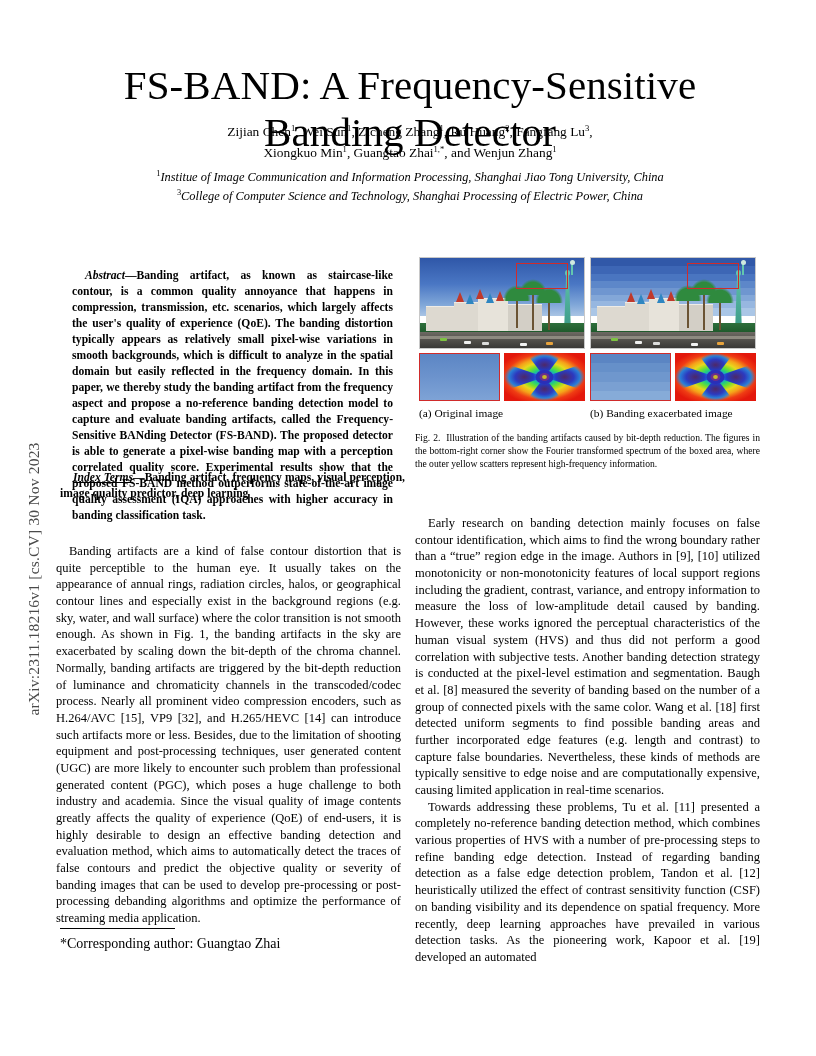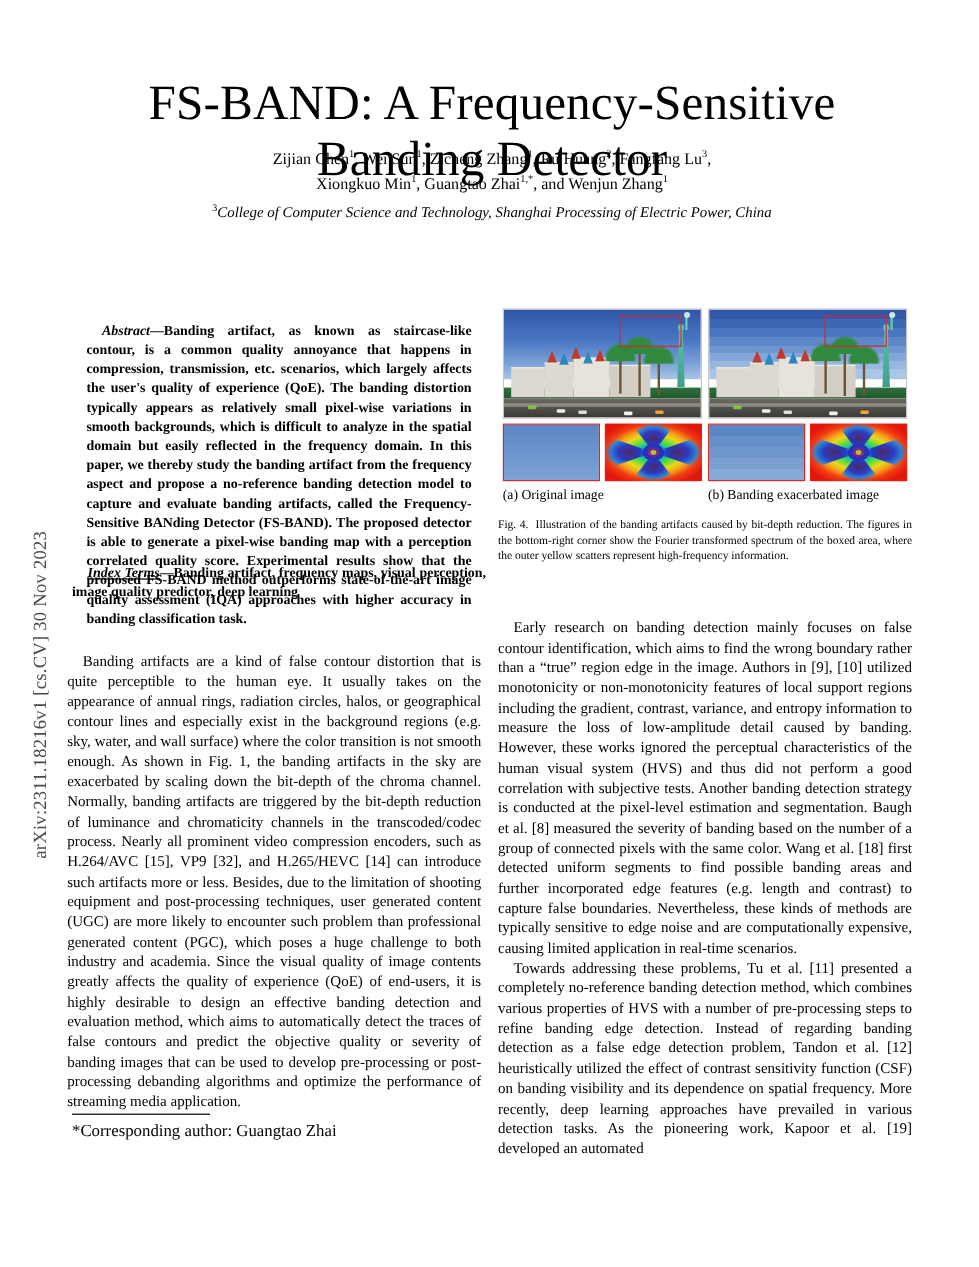--- a/index.html
+++ b/index.html
@@ -347,20 +347,21 @@
       <span>Ru Huang</span><sup>2</sup>,
       <span>Fangfang Lu</span><sup>3</sup>,
     </div>
     <div>
       <span>Xiongkuo Min</span><sup>1</sup>,
       <span>Guangtao Zhai</span><sup>1,*</sup><span>, and </span><span>Wenjun Zhang</span><sup>1</sup>
     </div>
   </div>
 
   <div class="affils">
+    <span class="ln"><sup>1</sup><span>Institue of Image Communication and Information Processing, Shanghai Jiao Tong University, China</span></span>
     <span class="ln"><sup>3</sup><span>College of Computer Science and Technology, Shanghai Processing of Electric Power, China</span></span>
   </div>
 
   <div class="abstract">
     <p><span class="lead">Abstract</span><span>—</span><span>Banding artifact, as known as staircase-like contour, is a common quality annoyance that happens in compression, transmission, etc. scenarios, which largely affects the user's quality of experience (QoE). The banding distortion typically appears as relatively small pixel-wise variations in smooth backgrounds, which is difficult to analyze in the spatial domain but easily reflected in the frequency domain. In this paper, we thereby study the banding artifact from the frequency aspect and propose a no-reference banding detection model to capture and evaluate banding artifacts, called the Frequency-Sensitive BANding Detector (FS-BAND). The proposed detector is able to generate a pixel-wise banding map with a perception correlated quality score. Experimental results show that the proposed FS-BAND method outperforms state-of-the-art image quality assessment (IQA) approaches with higher accuracy in banding classification task.</span></p>
   </div>
 
   <div class="idxterms">
     <span class="lead">Index Terms</span><span>—</span><span>Banding artifact, frequency maps, visual perception, image quality predictor, deep learning</span>
   </div>
@@ -522,21 +523,21 @@
       </div>
     </div>
 
     <div class="subcaps">
       <div class="subcap">(a) Original image</div>
       <div class="subcap">(b) Banding exacerbated image</div>
     </div>
   </div>
 
   <div class="fig-caption">
-    <span class="fignum">Fig. 4.</span><span>Illustration of the banding artifacts caused by bit-depth reduction. The figures in the bottom-right corner show the Fourier transformed spectrum of the boxed area, where the outer yellow scatters represent high-frequency information.</span>
+    <span class="fignum">Fig. 2.</span><span>Illustration of the banding artifacts caused by bit-depth reduction. The figures in the bottom-right corner show the Fourier transformed spectrum of the boxed area, where the outer yellow scatters represent high-frequency information.</span>
   </div>
 
   <div id="right-body" class="col col-right body-text">
     <p>Early research on banding detection mainly focuses on false contour identification, which aims to find the wrong boundary rather than a “true” region edge in the image. Authors in [9], [10] utilized monotonicity or non-monotonicity features of local support regions including the gradient, contrast, variance, and entropy information to measure the loss of low-amplitude detail caused by banding. However, these works ignored the perceptual characteristics of the human visual system (HVS) and thus did not perform a good correlation with subjective tests. Another banding detection strategy is conducted at the pixel-level estimation and segmentation. Baugh et al. [8] measured the severity of banding based on the number of a group of connected pixels with the same color. Wang et al. [18] first detected uniform segments to find possible banding areas and further incorporated edge features (e.g. length and contrast) to capture false boundaries. Nevertheless, these kinds of methods are typically sensitive to edge noise and are computationally expensive, causing limited application in real-time scenarios.</p>
     <p>Towards addressing these problems, Tu et al. [11] presented a completely no-reference banding detection method, which combines various properties of HVS with a number of pre-processing steps to refine banding edge detection. Instead of regarding banding detection as a false edge detection problem, Tandon et al. [12] heuristically utilized the effect of contrast sensitivity function (CSF) on banding visibility and its dependence on spatial frequency. More recently, deep learning approaches have prevailed in various detection tasks. As the pioneering work, Kapoor et al. [19] developed an automated</p>
   </div>
 
 </div>
 
 </body></html>

